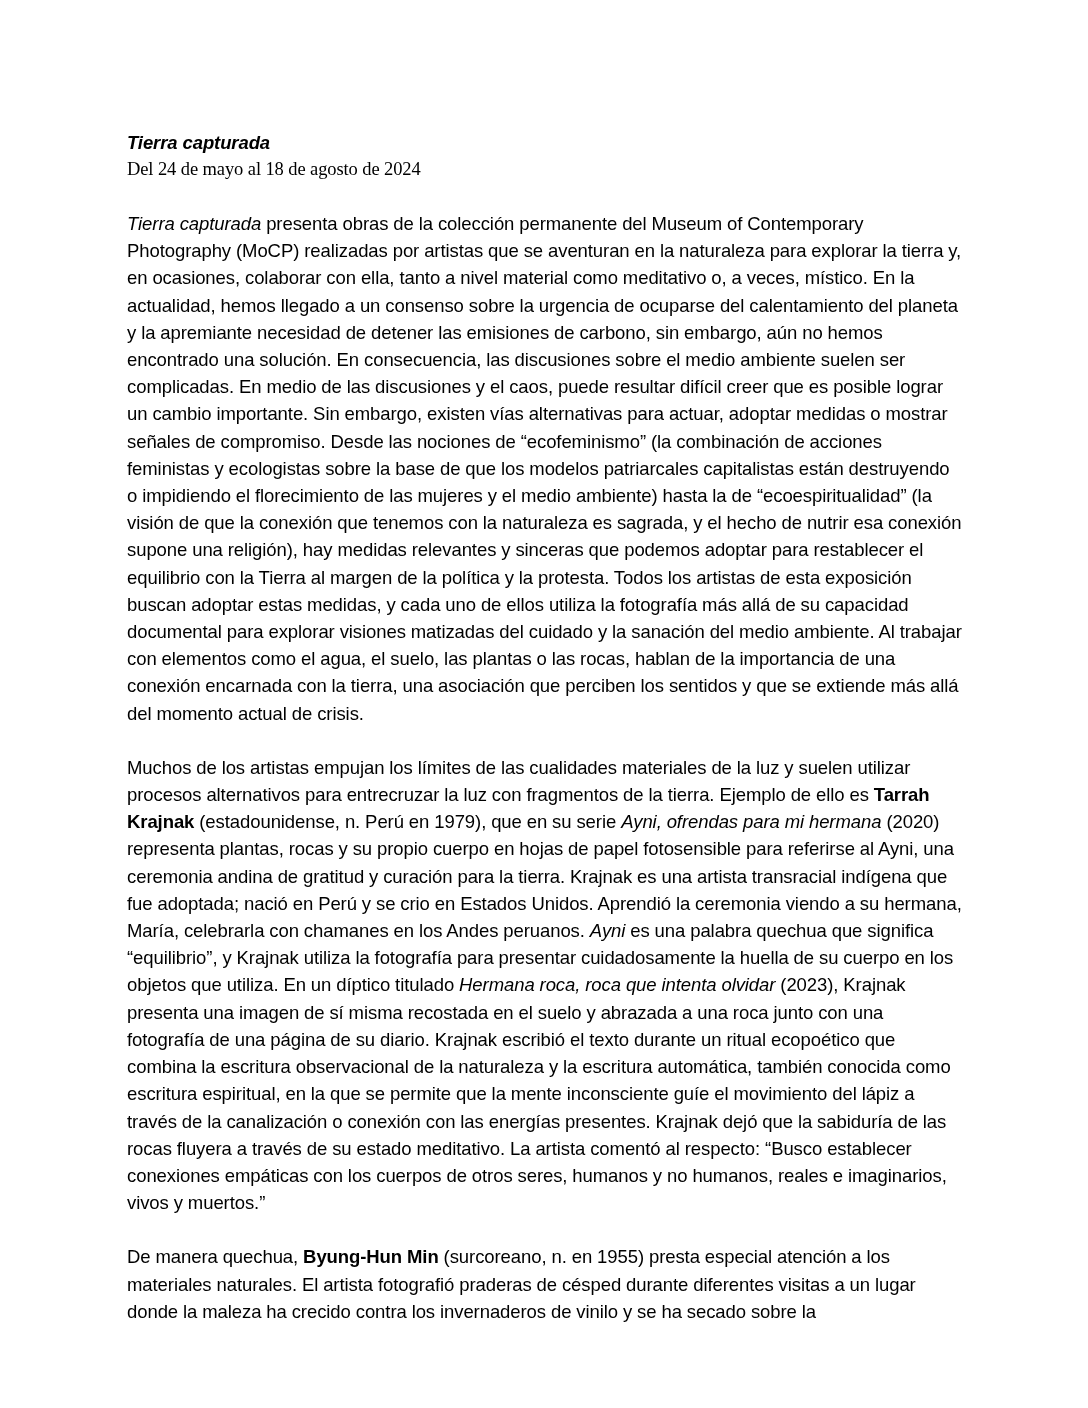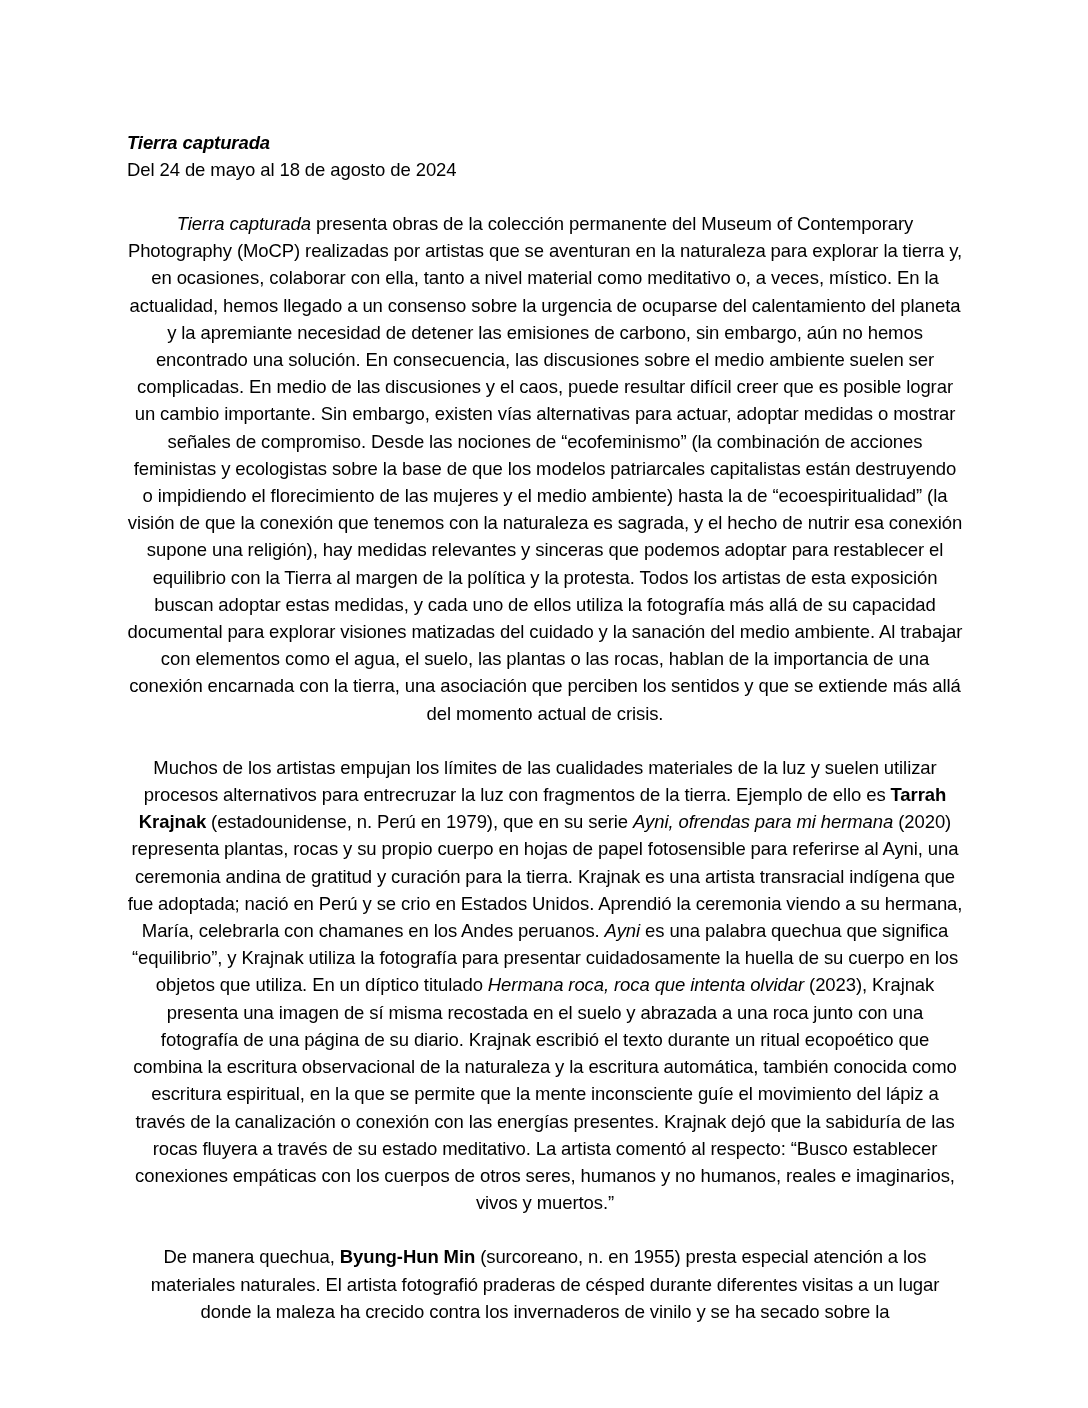--- a/index.html
+++ b/index.html
@@ -36,30 +36,31 @@
     font-style: italic;
     letter-spacing: -0.1px;
     margin: 0;
   }
   .doc-dates {
     font-size: 18.5px;
     line-height: 27px;
     font-weight: normal;
     letter-spacing: -0.1px;
     margin: 0;
+    font-family: Liberation Serif, serif;
   }
   .spacer-line {
     height: 27px;
   }
   p.body-para {
     font-size: 18.5px;
     line-height: 27.2px;
     letter-spacing: -0.08px;
     margin: 0;
-    text-align: center;
+    text-align: left;
     word-spacing: -0.1px;
   }
   .em { font-style: italic; }
   .strong { font-weight: bold; }
 </style>
 </head>
 <body>
 
 <div class="page">
   <div class="content">

